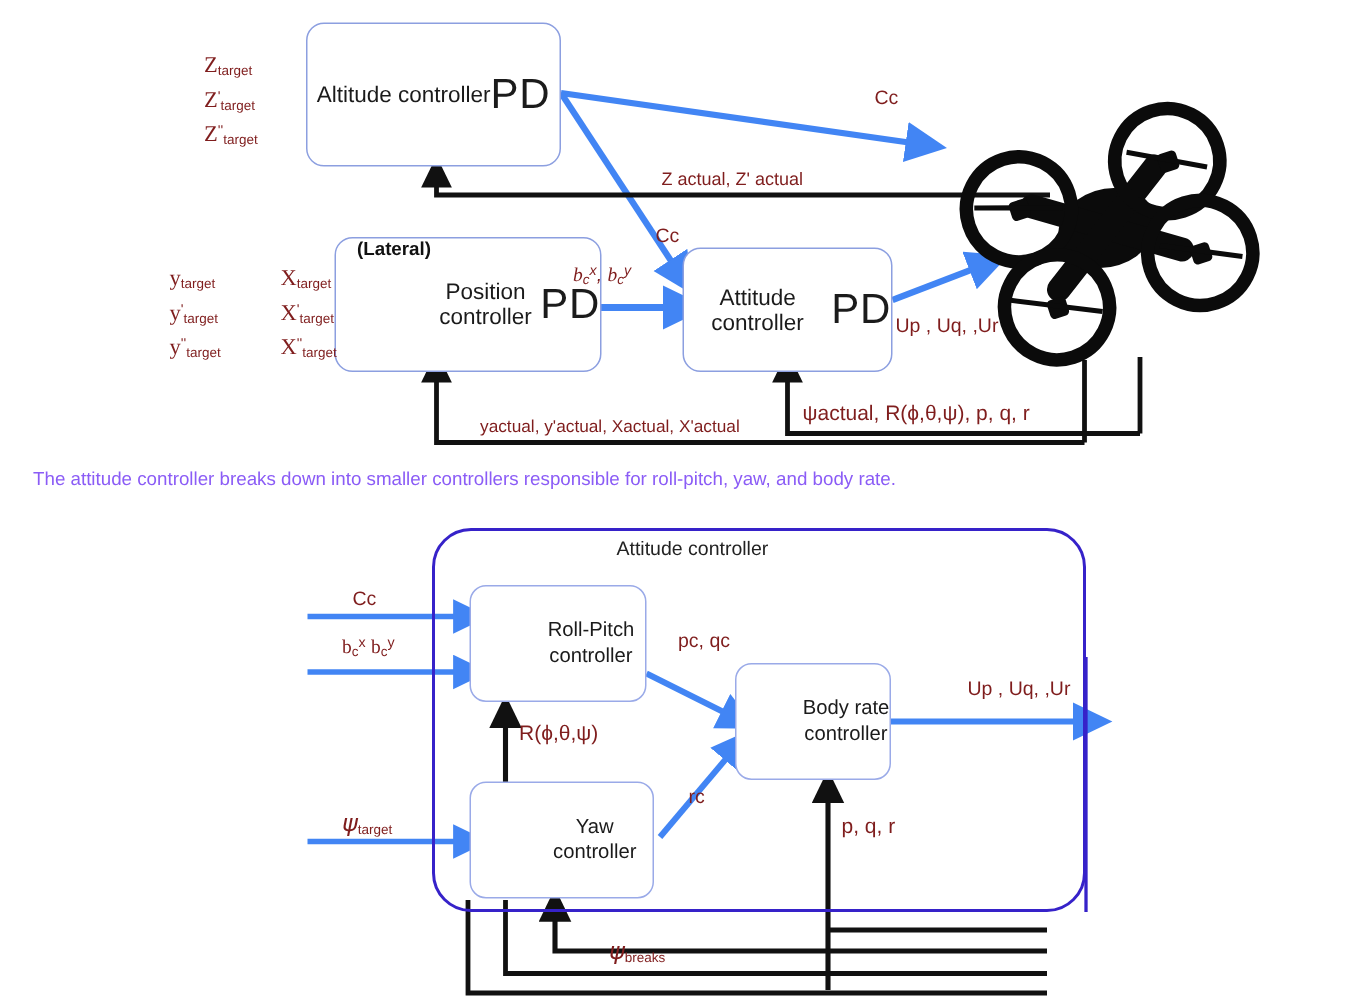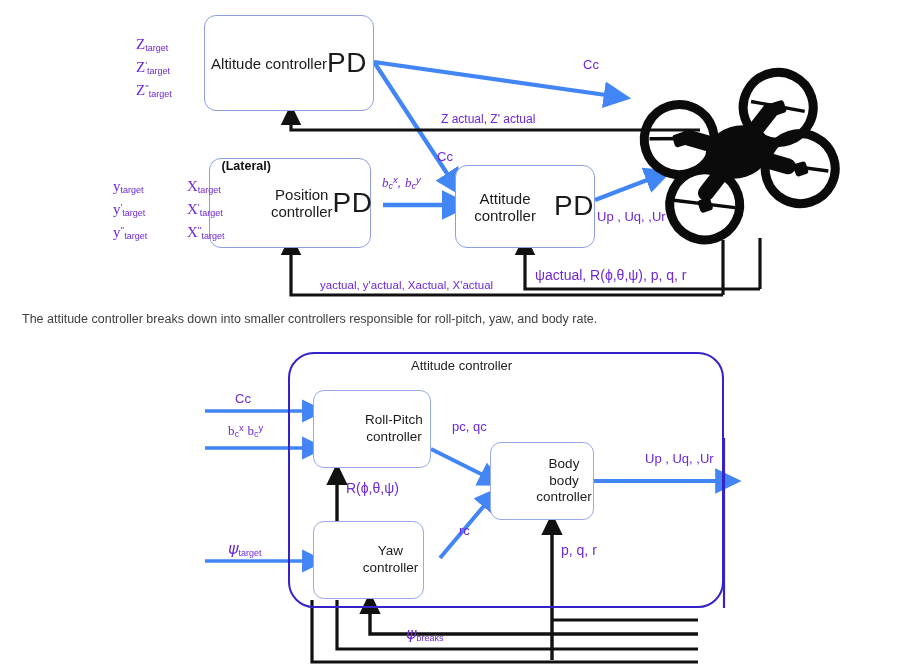--- a/index.html
+++ b/index.html
@@ -13,25 +13,25 @@
           justify-content:center;}
   .ctl-title{font-size:15px;color:#1b1b1b;text-align:center;}
   .ctl-pd{font-size:28px;color:#1b1b1b;letter-spacing:.5px;margin-top:-1px;}
   .ctl-sub{font-size:12.5px;font-weight:bold;color:#111;align-self:flex-start;
            margin-left:14px;margin-bottom:-1px;}
   .small-ctl{position:absolute;border:1.3px solid #9aaae8;border-radius:11px;background:#fff;
              box-sizing:border-box;display:flex;align-items:center;justify-content:center;
              text-align:center;font-size:13.5px;color:#1b1b1b;line-height:1.25;padding-left:44px;}
   .grp{position:absolute;border:2.2px solid #3622c9;border-radius:26px;box-sizing:border-box;
        background:transparent;}
-  .sig{font-size:12.5px;color:#6d28d9;}
+  .sig{font-size:12.5px;color:#7f1d1d;}
   .sub{font-size:9px;vertical-align:baseline;position:relative;top:2px;}
   .sup{font-size:9.5px;vertical-align:baseline;position:relative;top:-4px;}
   .bigv{font-size:15px;}
-  .caption{position:absolute;font-size:12.5px;color:#404040;}
+  .caption{position:absolute;font-size:12.5px;color:#8b5cf6;}
   .stk{font-family:"Liberation Serif","DejaVu Serif",serif;}
   .greek{font-family:"DejaVu Sans",sans-serif;font-style:italic;}
   .col-stack{position:absolute;display:flex;flex-direction:column;gap:6px;}
   .col-row{display:flex;gap:18px;}
 </style>
 </head>
 <body>
 
 <div id="stage">
 
@@ -85,21 +85,21 @@
     <path d="M698,620 L552,620" stroke="#111" stroke-width="3.2" fill="none"></path>
 
     <path d="M724,438 L724,608" stroke="#3622c9" stroke-width="2.2" fill="none"></path>
   </svg>
 
   <div class="ctlbox" style="left:204px;top:15px;width:170px;height:96px;">
     <div class="ctl-title">Altitude controller</div>
     <div class="ctl-pd">PD</div>
   </div>
 
-  <div class="ctlbox" style="left:209px;top:158px;width:162px;height:90px;">
+  <div class="ctlbox" style="left:223px;top:158px;width:178px;height:90px;">
     <div class="ctl-sub">(Lateral)</div>
     <div class="ctl-title">Position controller</div>
     <div class="ctl-pd">PD</div>
   </div>
 
   <div class="ctlbox" style="left:455px;top:165px;width:140px;height:83px;">
     <div class="ctl-title">Attitude controller</div>
     <div class="ctl-pd">PD</div>
   </div>
 
@@ -192,30 +192,30 @@
 
   <div class="txt" style="left:411px;top:359px;font-size:13px;">Attitude controller</div>
 
   <div class="small-ctl" style="left:313px;top:390px;width:118px;height:78px;">
     <div>
       <div>Roll-Pitch</div>
       <div>controller</div>
     </div>
   </div>
 
-  <div class="small-ctl" style="left:313px;top:521px;width:111px;height:78px;">
+  <div class="small-ctl" style="left:313px;top:521px;width:123px;height:78px;">
     <div>
       <div>Yaw</div>
       <div>controller</div>
     </div>
   </div>
 
   <div class="small-ctl" style="left:490px;top:442px;width:104px;height:78px;">
     <div>
-      <div>Body body</div>
+      <div>Body rate</div>
       <div>controller</div>
     </div>
   </div>
 
   <div class="txt sig" style="left:235px;top:392px;font-size:13px;">Cc</div>
 
   <div class="txt sig" style="left:228px;top:424px;font-size:13px;">
     <span class="stk">b</span><span class="sub">c</span><span class="sup">x</span><span>&nbsp;</span><span class="stk">b</span><span class="sub">c</span><span class="sup">y</span>
   </div>
 

